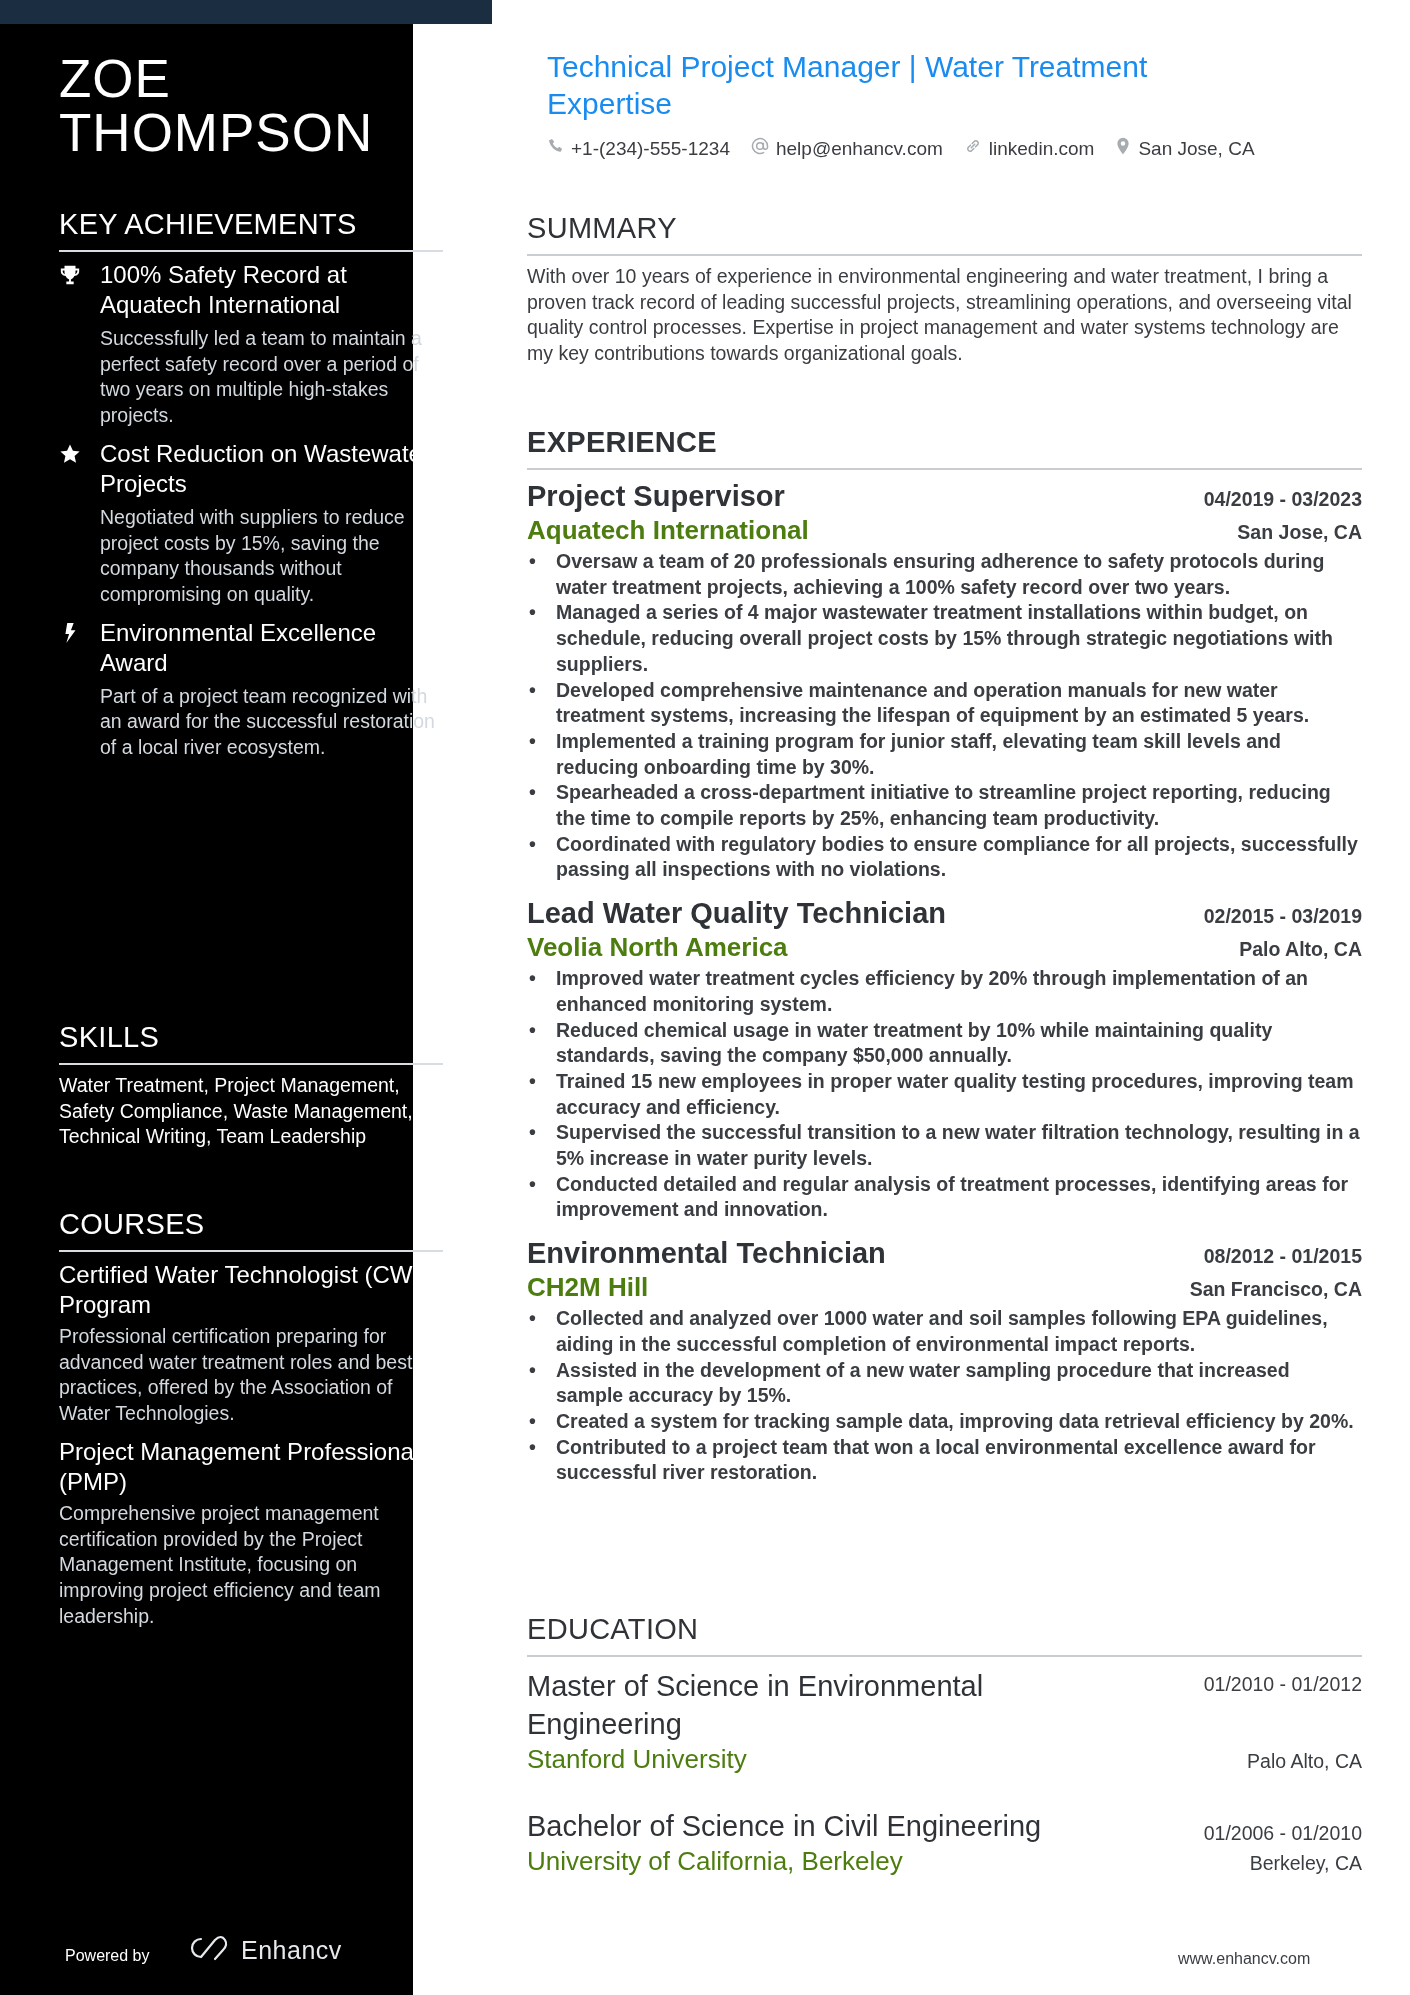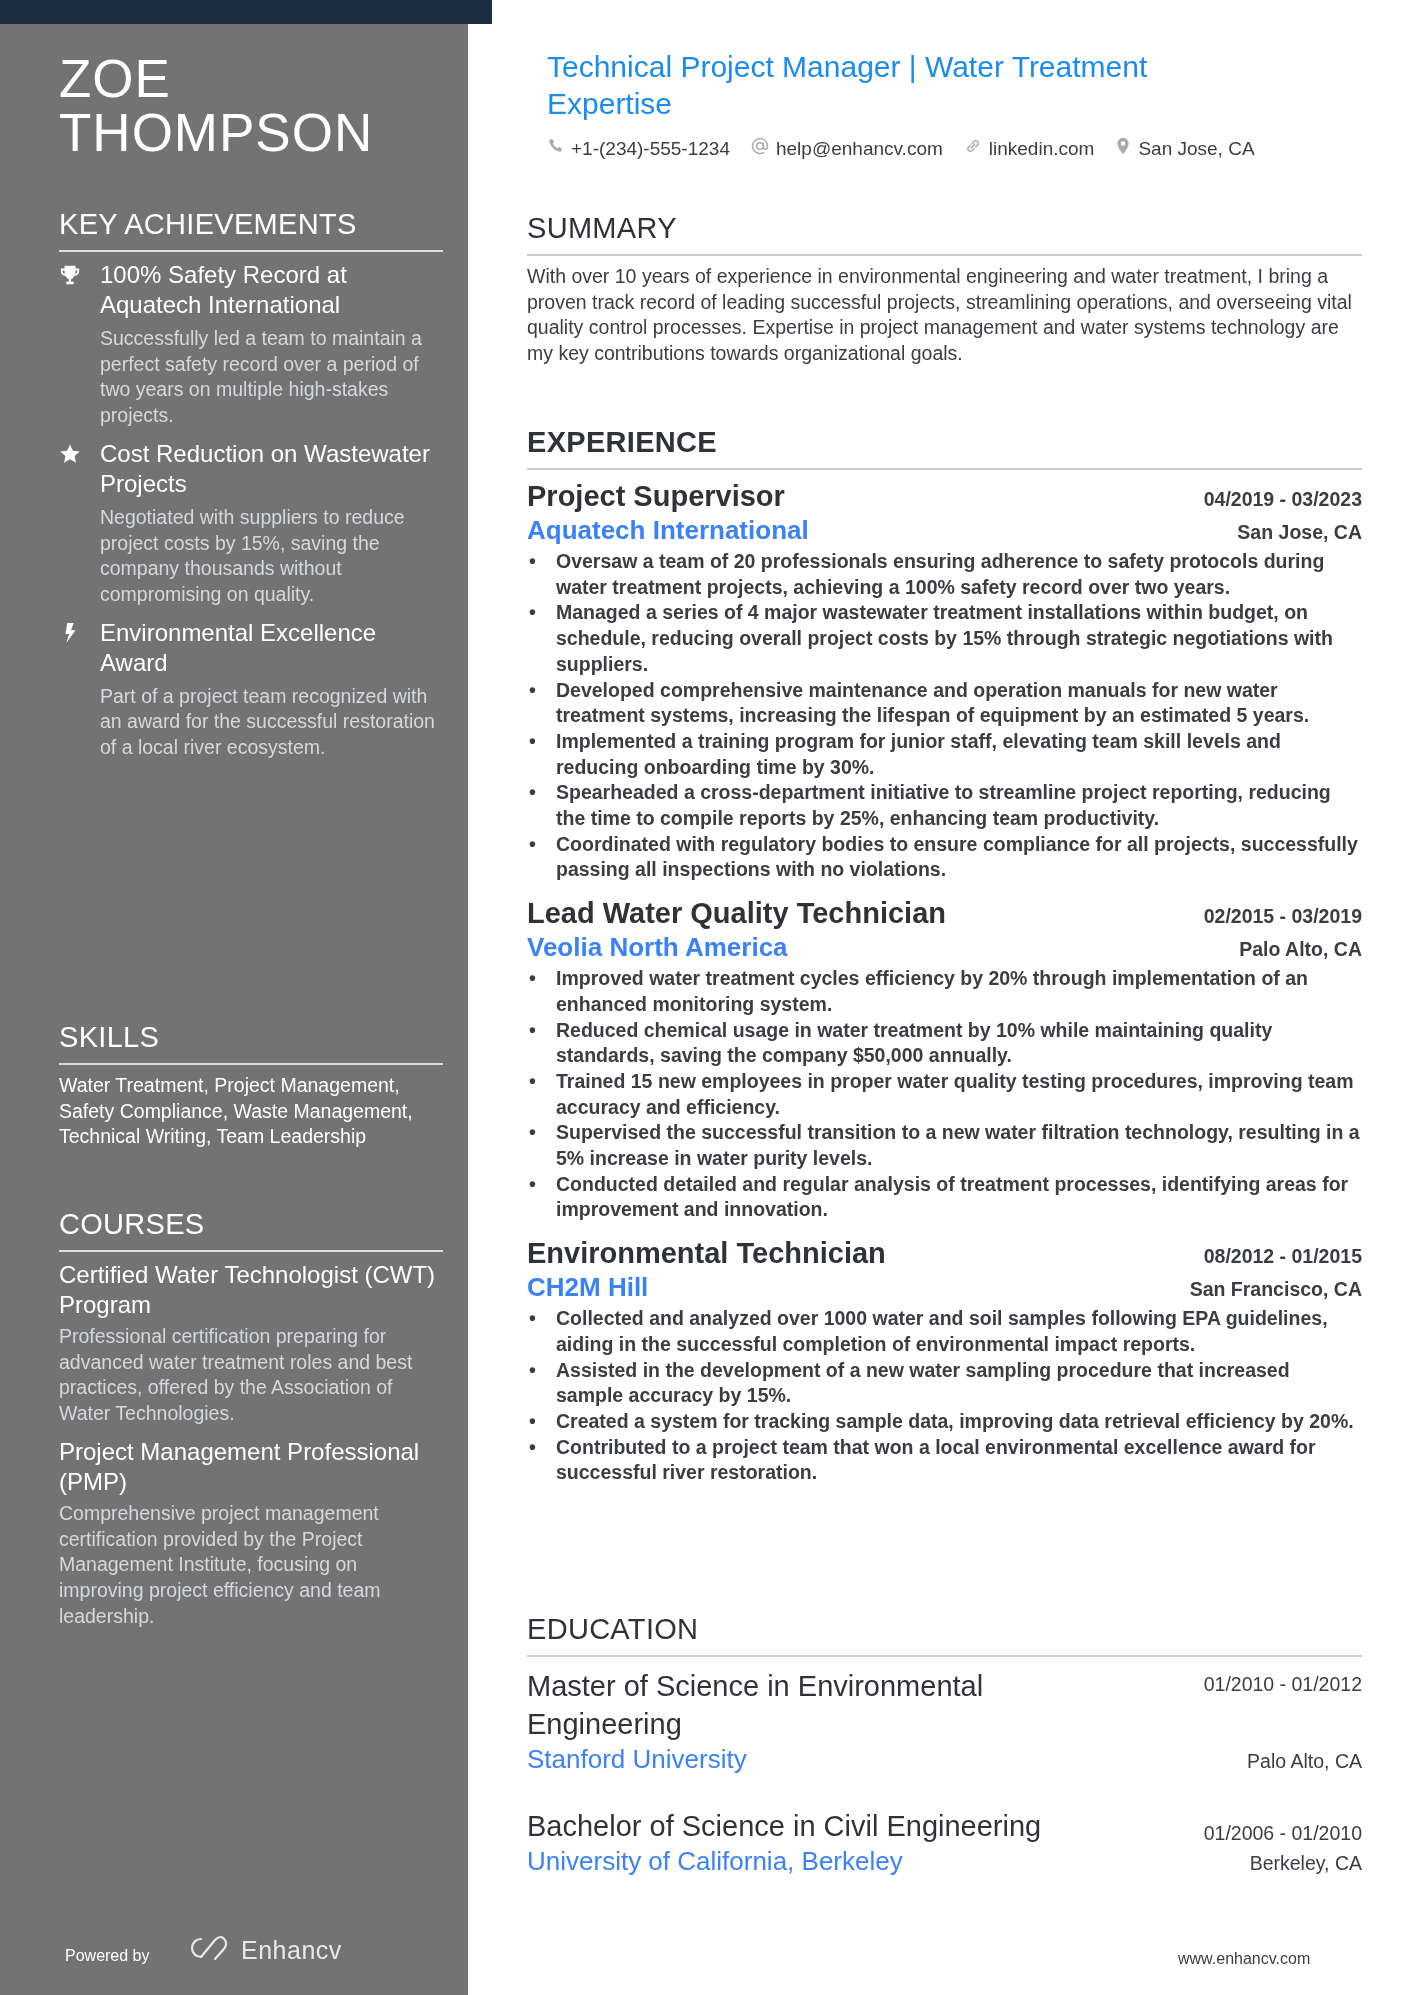--- a/index.html
+++ b/index.html
@@ -1,18 +1,18 @@
 <!DOCTYPE html>
 <html><head>
 <meta charset="utf-8">
 <style>
   * { box-sizing: border-box; margin: 0; padding: 0; }
   html, body { width: 1410px; height: 1995px; background: #ffffff; overflow: hidden; }
   body { font-family: "Liberation Sans", "DejaVu Sans", sans-serif; color: #2f3237; position: relative; }
-  .sidebar { position: absolute; left: 0; top: 0; width: 468px; height: 1995px; background: #737373; color: #ffffff; }
+  .sidebar { position: absolute; left: 0; top: 0; width: 413px; height: 1995px; background: #000000; color: #ffffff; }
   .sidebar .topband { position: absolute; left: 0; top: 0; width: 492px; height: 24px; background: #1b2d41; }
   .name { position: absolute; left: 59px; top: 52px; font-size: 53px; line-height: 54px; font-weight: 400; letter-spacing: 1px; color: #fff; }
   .side-section { position: absolute; left: 59px; width: 384px; }
   .side-heading { font-size: 29px; line-height: 34px; color: #fff; padding-bottom: 9px; border-bottom: 2px solid #d7dde3; margin-bottom: 8px; letter-spacing: 0.3px; }
   .ach { position: relative; padding-left: 41px; margin-bottom: 10px; }
   .ach-icon { position: absolute; left: 0; top: 4px; width: 24px; height: 24px; }
   .ach-title { font-size: 24px; line-height: 30px; color: #fff; }
   .ach-desc { font-size: 19.5px; line-height: 25.7px; color: #d3d9df; margin-top: 6px; }
   .skills-text { font-size: 19.5px; line-height: 25.7px; color: #fff; }
   .course { margin-bottom: 10px; }
@@ -25,21 +25,21 @@
   .contacts { position: absolute; left: 547px; top: 136px; display: flex; align-items: center; font-size: 19px; color: #3a3d42; }
   .contact { display: flex; align-items: center; margin-right: 20px; }
   .contact svg { margin-right: 6px; }
   .sec { position: absolute; left: 527px; width: 835px; }
   .sec-heading { font-size: 29px; line-height: 34px; color: #2f3237; padding-bottom: 9px; border-bottom: 2px solid #c9ccd0; letter-spacing: 0.3px; }
   .summary-text { font-size: 19.5px; line-height: 25.7px; color: #3a3d42; margin-top: 8px; }
   .job { margin-top: 8px; }
   .job-row { display: flex; justify-content: space-between; align-items: baseline; }
   .job-title { font-size: 29px; line-height: 36px; color: #2f3237; }
   .job-date { font-size: 19.5px; color: #3a3d42; }
-  .job-company { font-size: 26px; line-height: 33px; color: #3b82f6; }
+  .job-company { font-size: 26px; line-height: 33px; color: #4d7c0f; }
   .job-loc { font-size: 19.5px; color: #3a3d42; }
   ul.bullets { list-style: none; margin-top: 2px; }
   ul.bullets li { position: relative; padding-left: 29px; font-size: 19.5px; line-height: 25.7px; color: #3a3d42; }
   ul.bullets li::before { content: "•"; position: absolute; left: 2px; top: 0; color: #3a3d42; }
   .edu { margin-top: 10px; }
   .edu-title { font-size: 29px; line-height: 38px; color: #2f3237; width: 560px; }
   .footer-url { position: absolute; left: 1178px; top: 1950px; font-size: 16px; color: #3a3d42; }
 </style>
 </head>
 <body>

